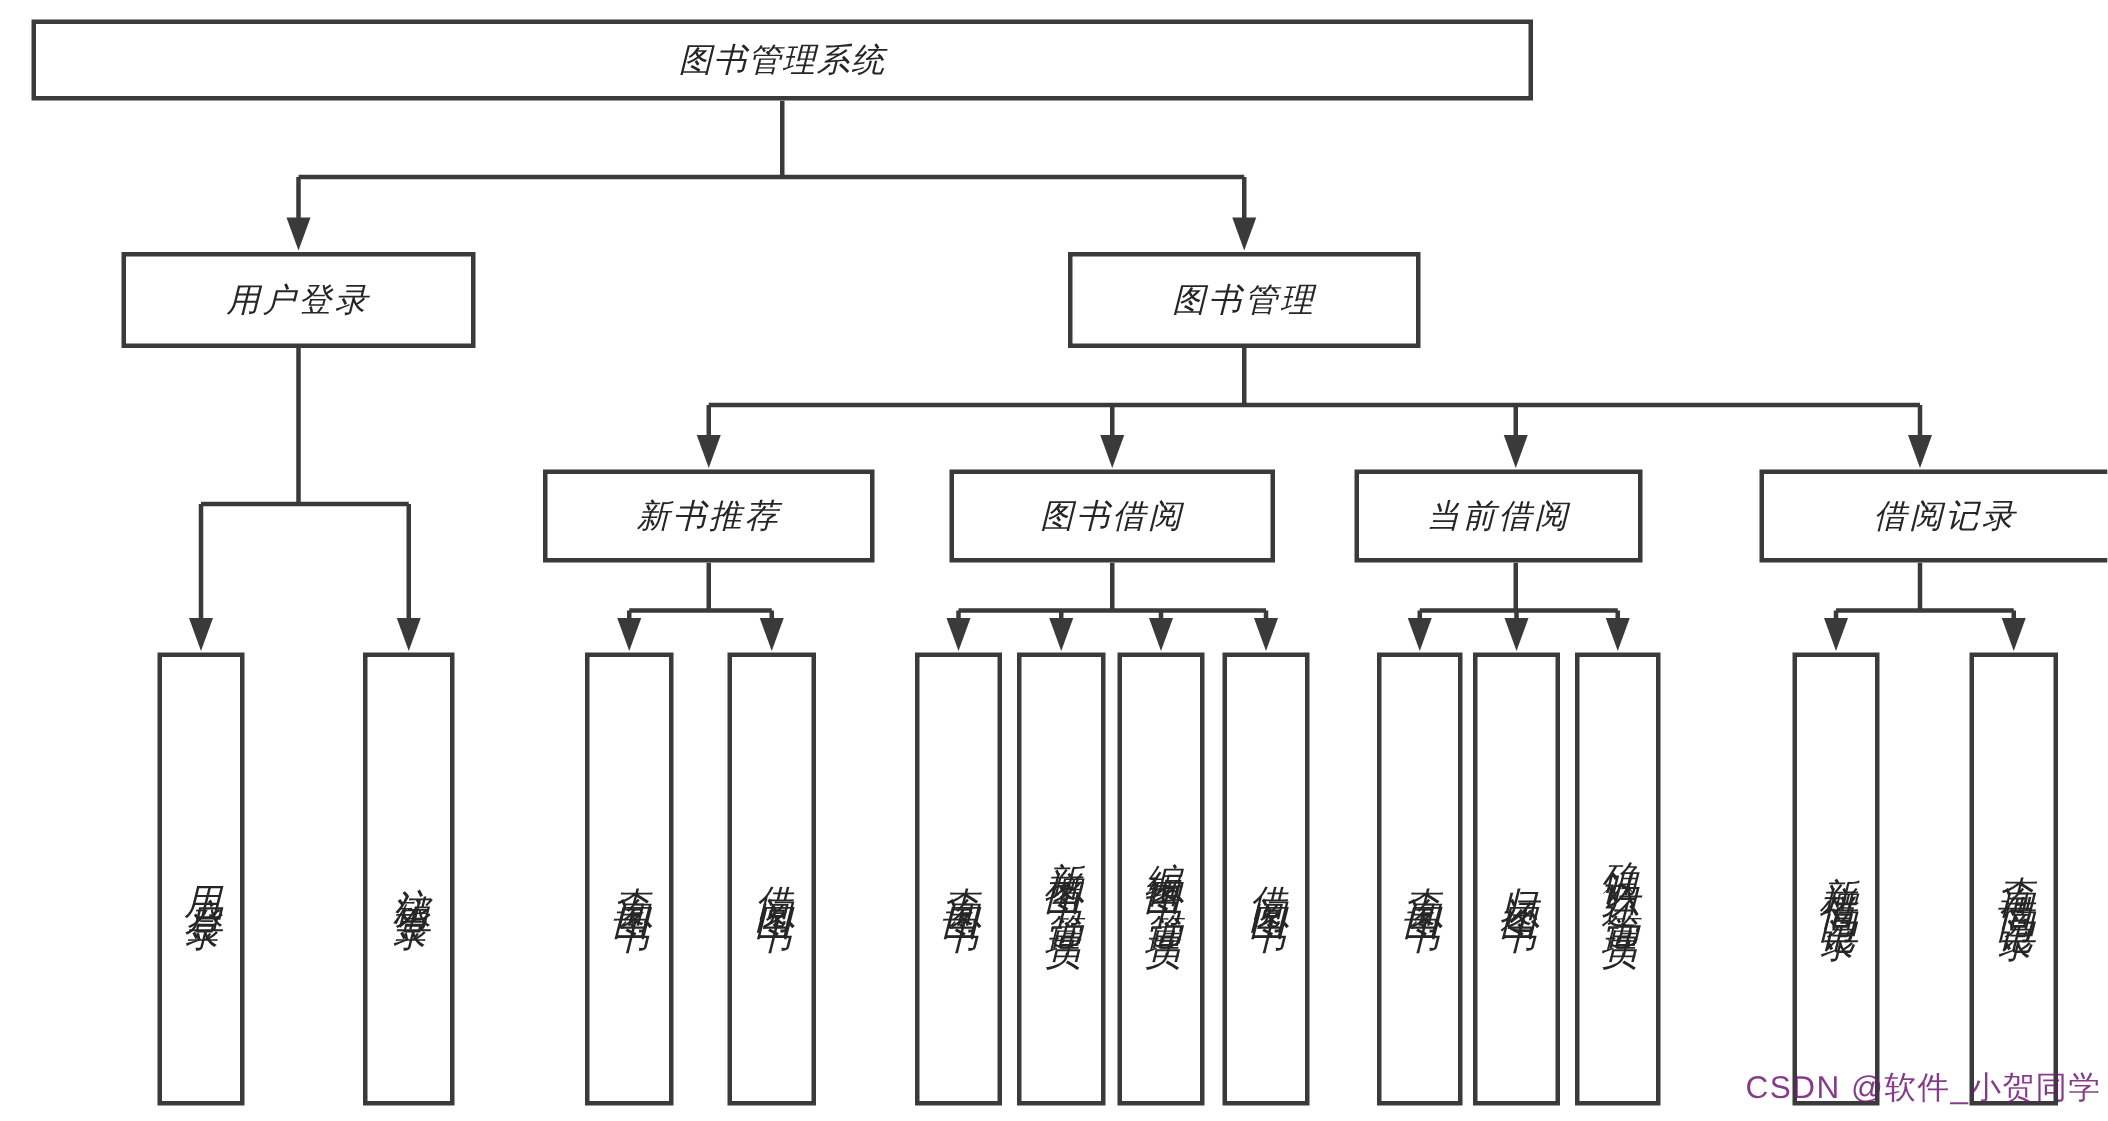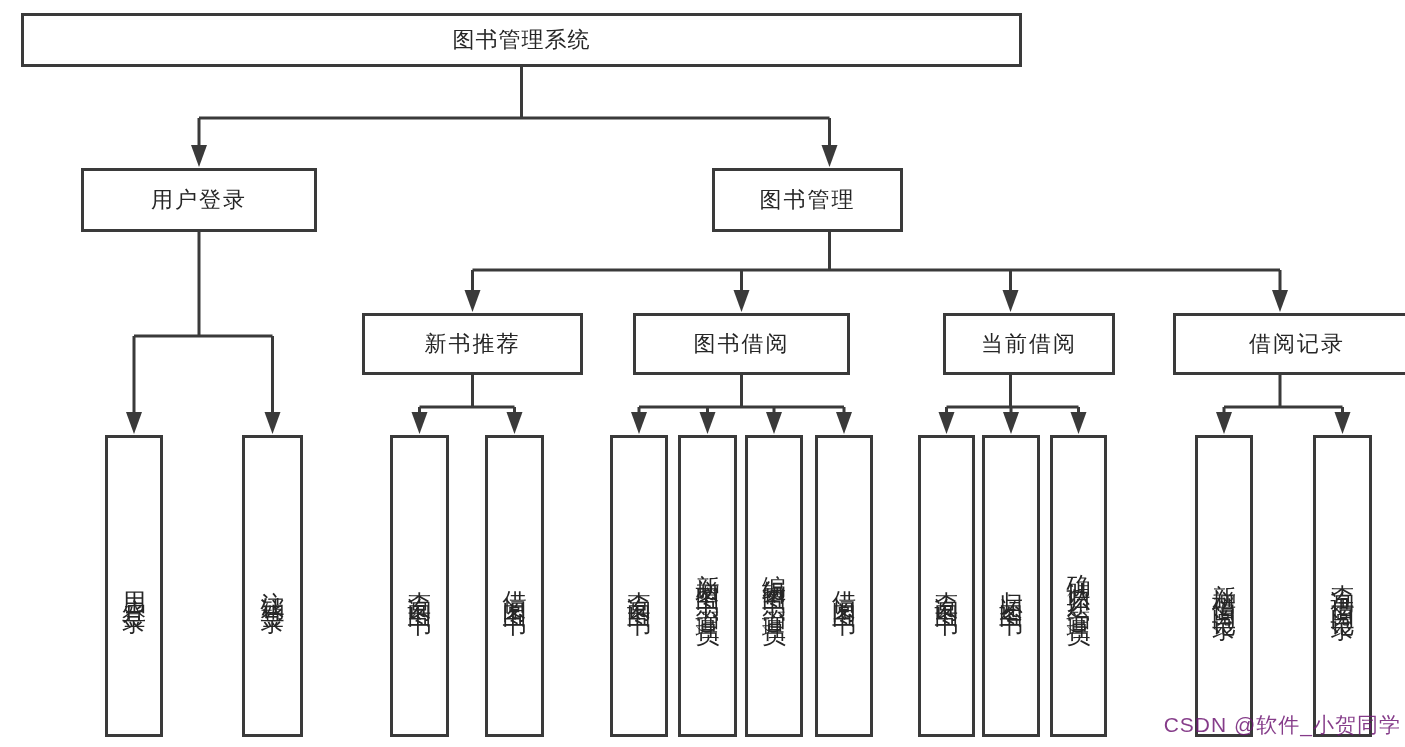--- a/index.html
+++ b/index.html
@@ -23,20 +23,21 @@
   }
   .node {
     position: absolute;
     box-sizing: border-box;
     border: 3px solid #3a3a3a;
     background: #ffffff;
     display: flex;
     align-items: center;
     justify-content: center;
     color: #262626;
+    font-style: italic;
   }
   .h-node {
     font-size: 22px;
     letter-spacing: 2px;
     white-space: nowrap;
   }
   .root-node {
     left: 21px; top: 13px;
     width: 1001px; height: 54px;
     font-size: 22px;
@@ -110,31 +111,31 @@
     </g>
   </svg>
 
   <div class="node root-node">
     <span>图书管理系统</span>
   </div>
 
   <div class="node h-node lvl2" style="left:81px; width:236px;">
     <span>用户登录</span>
   </div>
-  <div class="node h-node lvl2" style="left:712px; width:191px;">
+  <div class="node h-node lvl2" style="left:712px; width:235px;">
     <span>图书管理</span>
   </div>
 
   <div class="node h-node lvl3" style="left:362px; width:221px;">
     <span>新书推荐</span>
   </div>
   <div class="node h-node lvl3" style="left:633px; width:217px;">
     <span>图书借阅</span>
   </div>
-  <div class="node h-node lvl3" style="left:903px; width:172px;margin-left:40px;">
+  <div class="node h-node lvl3" style="left:903px; width:192px;">
     <span>当前借阅</span>
   </div>
   <div class="node h-node lvl3" style="left:1173px; width:248px;">
     <span>借阅记录</span>
   </div>
 
   <div class="node leaf" style="left:105px; width:58px;">
     <span>用户登录</span>
   </div>
   <div class="node leaf" style="left:242px; width:61px;">

